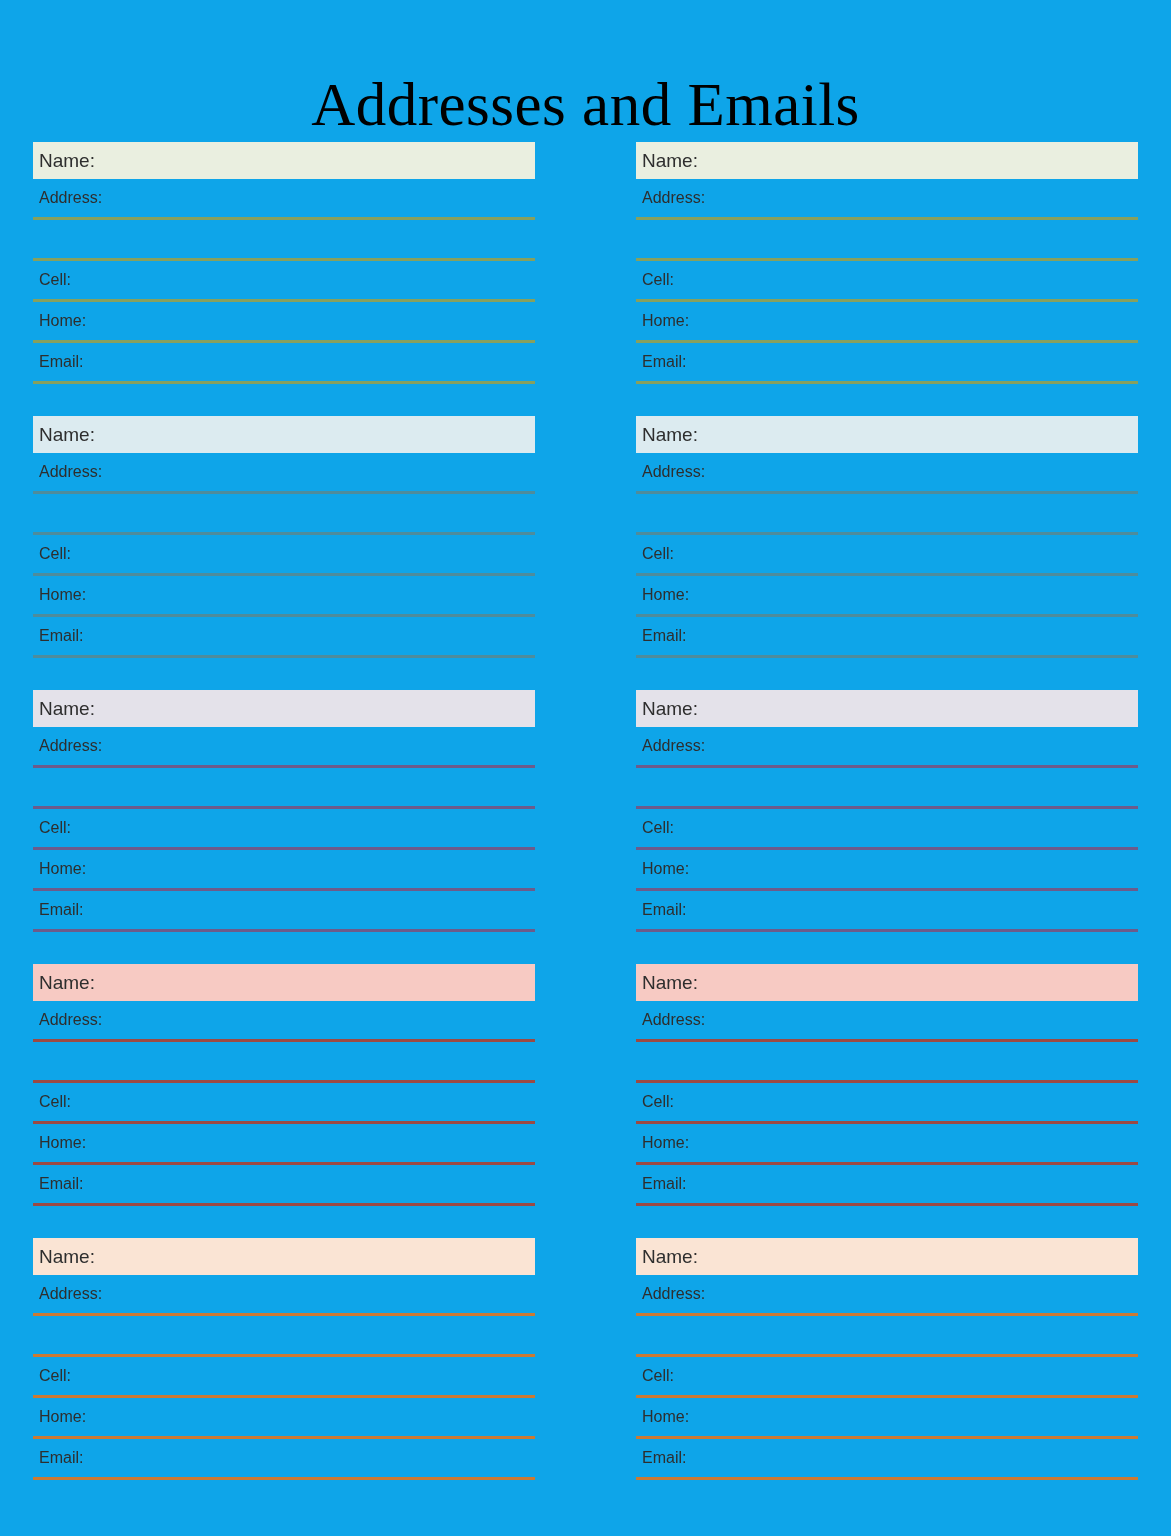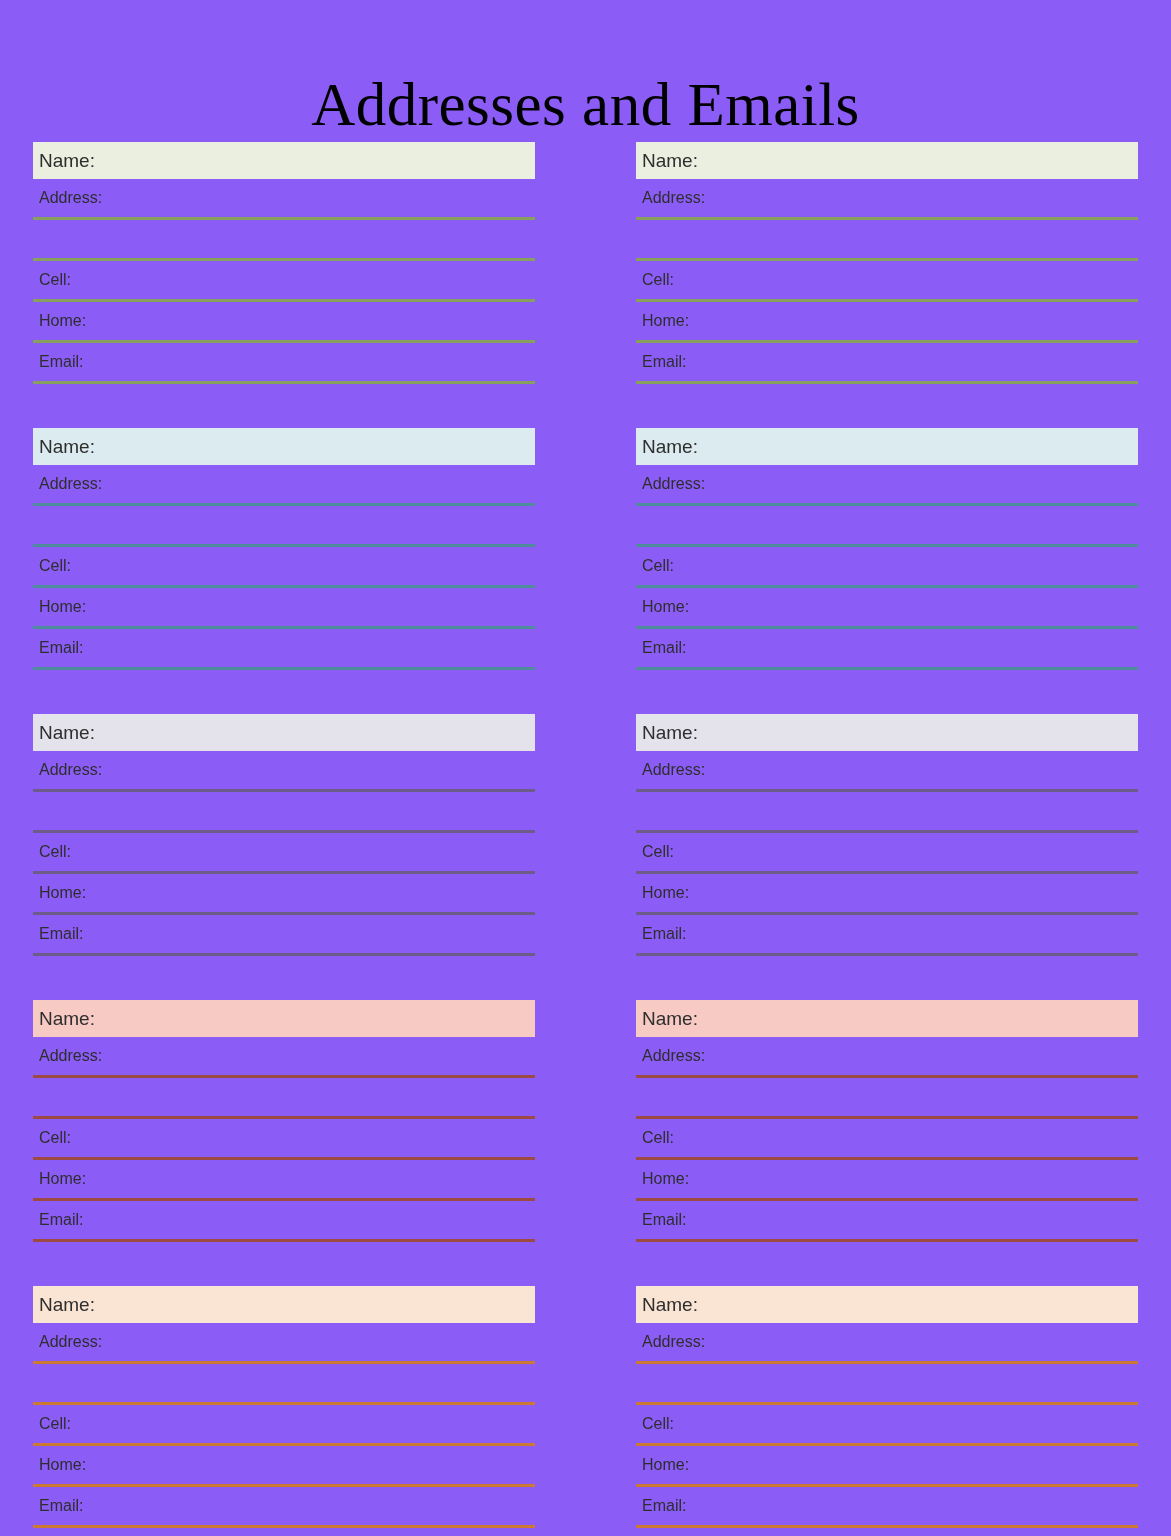--- a/index.html
+++ b/index.html
@@ -13,21 +13,21 @@
     font-family: "Liberation Sans", sans-serif;
     -webkit-font-smoothing: antialiased;
     overflow: hidden;
     position: relative;
   }
 
   .page {
     position: relative;
     width: 1171px;
     height: 1536px;
-    background: #8b5cf6;
+    background: #0ea5e9;
     box-sizing: border-box;
   }
 
   .page-title {
     position: absolute;
     top: 28px;
     left: 0;
     width: 1171px;
     text-align: center;
     font-family: "Liberation Serif", "DejaVu Serif", serif;
@@ -46,21 +46,20 @@
     width: 1105px;
     display: flex;
     flex-direction: row;
     justify-content: space-between;
   }
 
   .column {
     width: 502px;
     display: flex;
     flex-direction: column;
-    gap: 12px;
   }
 
   .contact-card {
     width: 502px;
     margin-bottom: 32px;
   }
   .contact-card:last-child {
     margin-bottom: 0;
   }
 

